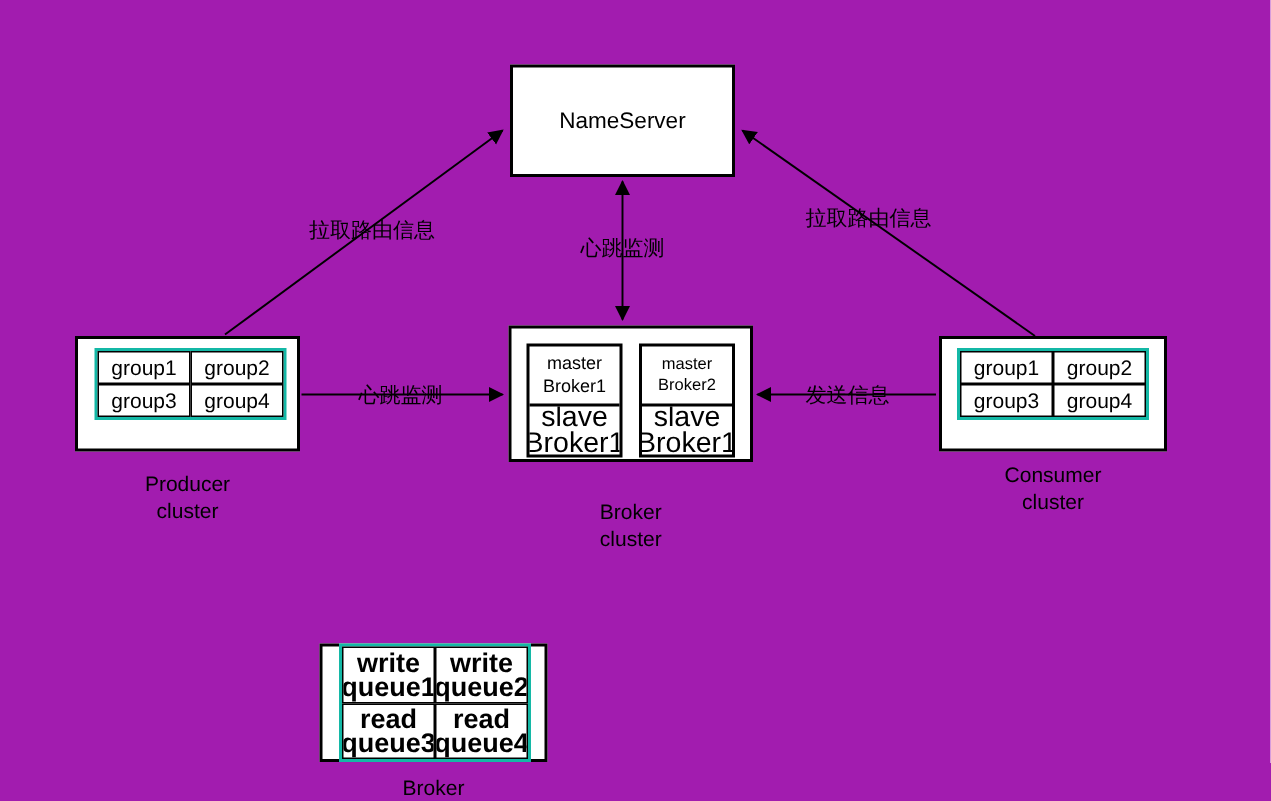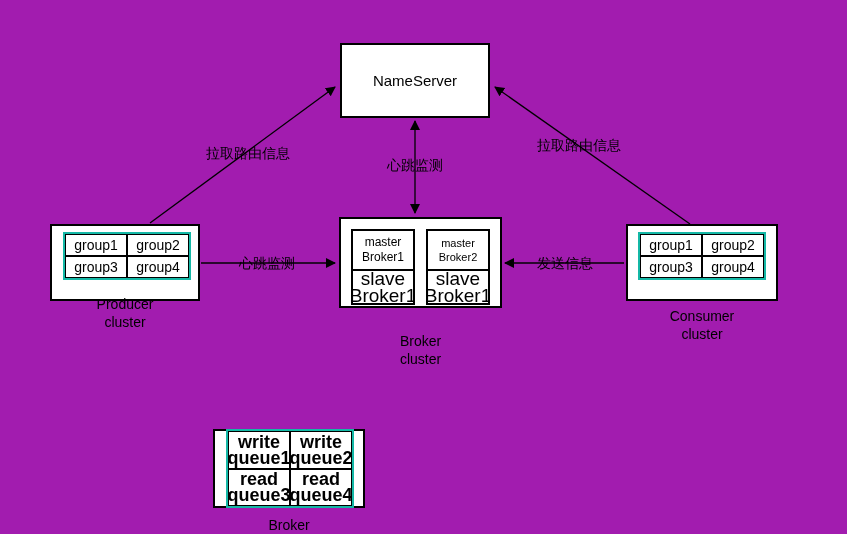--- a/index.html
+++ b/index.html
@@ -107,21 +107,21 @@
   </div>
 
   <div class="box" style="left:50px; top:224px; width:150px; height:77px;">
     <div class="grid-table" style="left:11px; top:6px; width:128px; height:48px;">
       <div class="cell">group1</div>
       <div class="cell">group2</div>
       <div class="cell">group3</div>
       <div class="cell">group4</div>
     </div>
   </div>
-  <div class="caption multiline" style="left:50px; top:295px; width:150px;">Producer
+  <div class="caption multiline" style="left:50px; top:313px; width:150px;">Producer
 cluster</div>
 
   <div class="box" style="left:626px; top:224px; width:152px; height:77px;">
     <div class="grid-table" style="left:10px; top:6px; width:128px; height:48px;">
       <div class="cell">group1</div>
       <div class="cell">group2</div>
       <div class="cell">group3</div>
       <div class="cell">group4</div>
     </div>
   </div>

